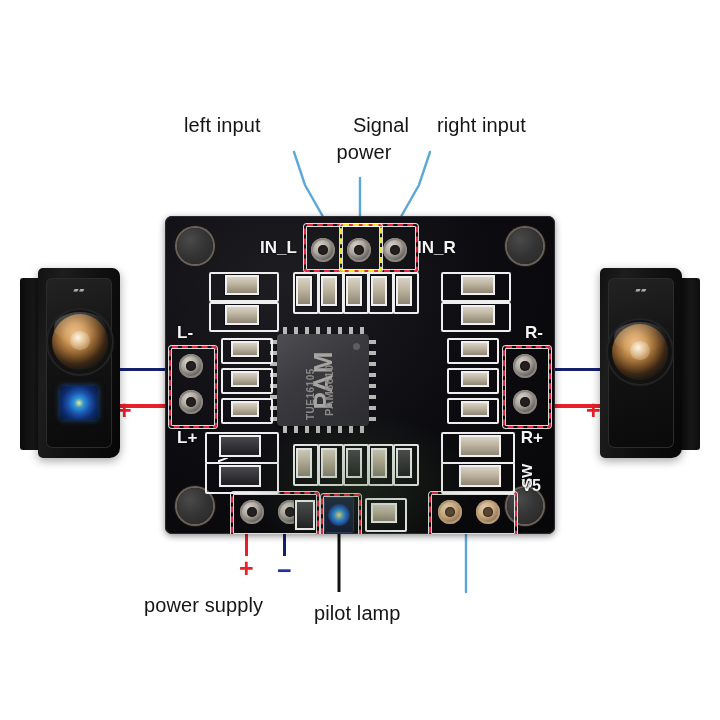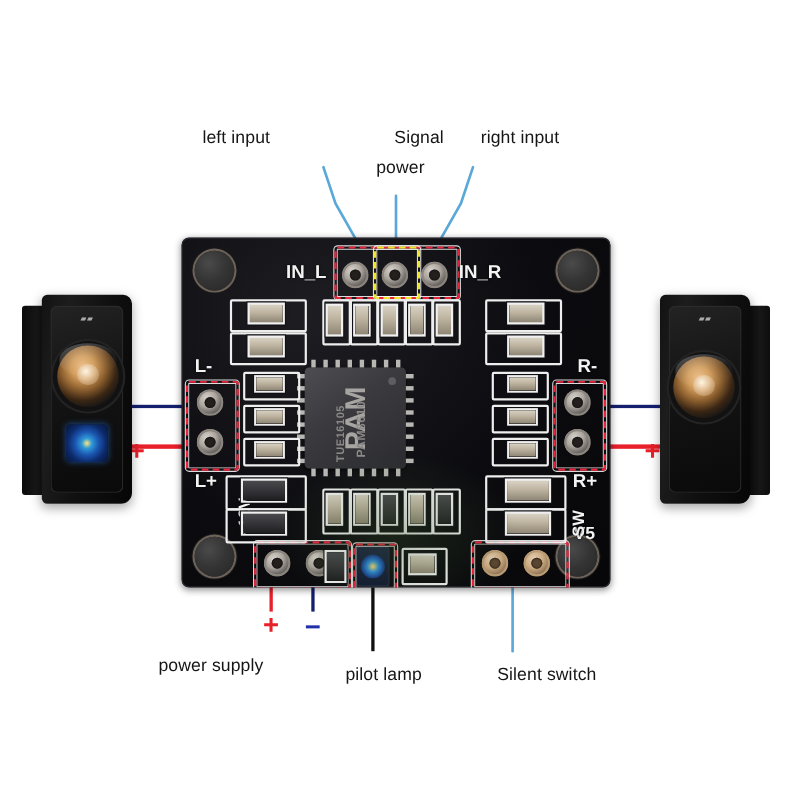--- a/index.html
+++ b/index.html
@@ -10,21 +10,21 @@
     font-family:"Liberation Sans","DejaVu Sans",sans-serif;
     overflow:hidden;
     position:relative;
   }
   #stage{position:absolute;left:0;top:0;width:720px;height:720px;}
 
   
   .anno{
     position:absolute;
     color:#151515;
-    font-size:16px;
+    font-size:20px;
     line-height:27px;
     letter-spacing:.1px;
     white-space:pre;
     font-weight:400;
   }
   .anno.center{text-align:center;}
 
   
   svg.leaders{position:absolute;left:0;top:0;width:720px;height:720px;pointer-events:none;}
 
@@ -203,21 +203,20 @@
 
   <div class="anno" style="left:184px;top:112px;">left input</div>
 
   <div class="anno center" style="left:326px;top:112px;width:110px;">Signal</div>
   <div class="anno center" style="left:302px;top:139px;width:124px;">power</div>
 
   <div class="anno" style="left:437px;top:112px;">right input</div>
 
   <div class="anno" style="left:144px;top:592px;">power supply</div>
   <div class="anno" style="left:314px;top:600px;">pilot lamp</div>
-  <div class="anno" style="left:452px;top:600px;">Silent switch</div>
 
   <div class="plus" style="left:239px;top:556px;">+</div>
   <div class="minus" style="left:277px;top:558px;">−</div>
 
   <div class="wire blue" style="left:112px;top:368px;width:74px;height:3px;"></div>
   <div class="wire red" style="left:112px;top:404px;width:74px;height:4px;"></div>
   <div class="plus" style="left:117px;top:398px;">+</div>
 
   <div class="wire blue" style="left:535px;top:368px;width:74px;height:3px;"></div>
   <div class="wire red" style="left:535px;top:404px;width:74px;height:4px;"></div>

